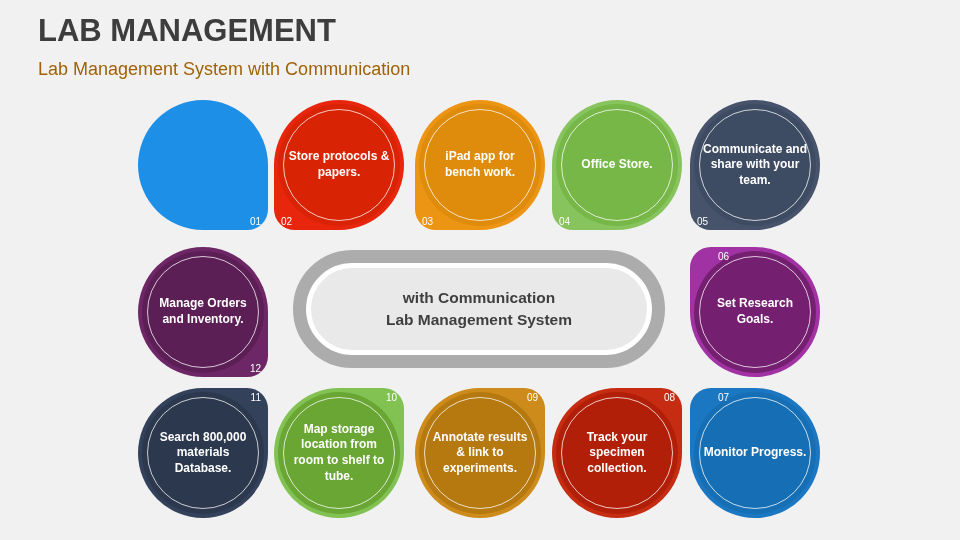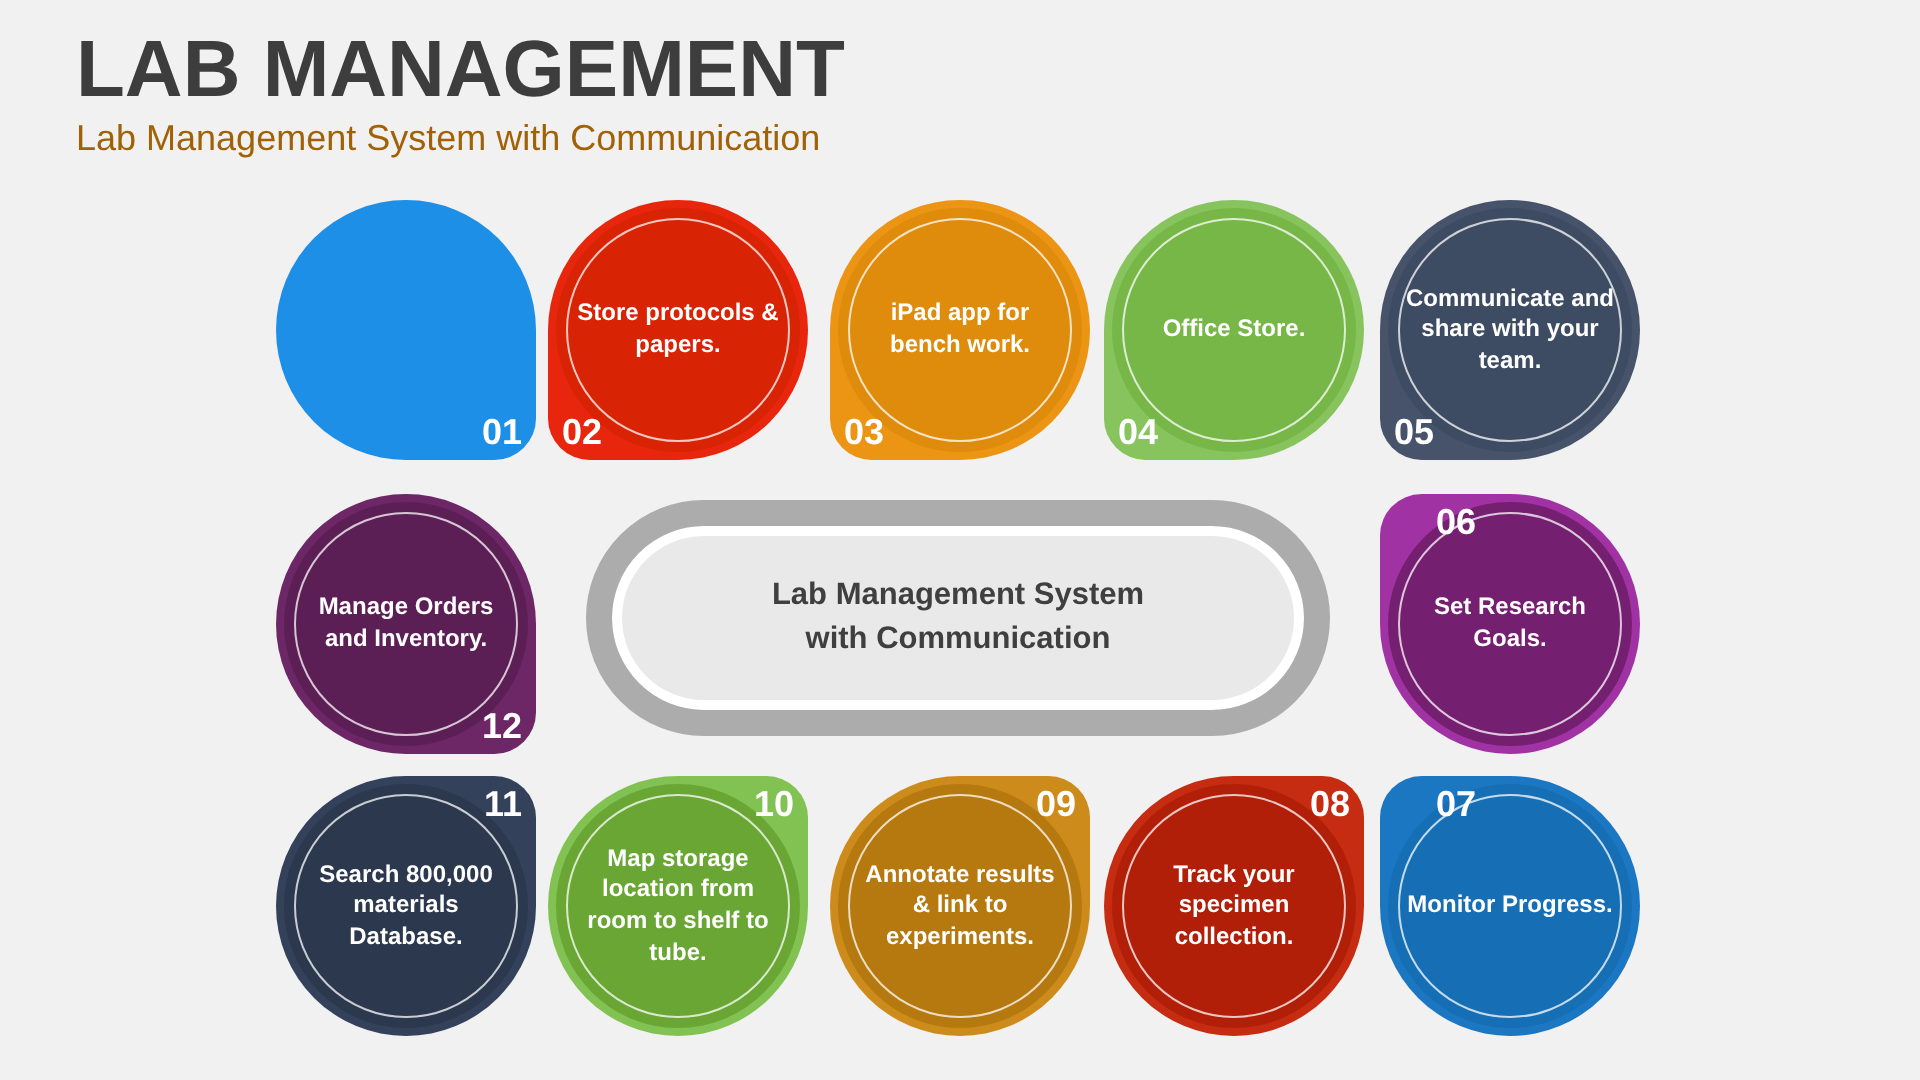--- a/index.html
+++ b/index.html
@@ -3,21 +3,21 @@
 <meta charset="utf-8">
 <style>
   html,body{margin:0;padding:0;}
   .slide{
     position:relative;width:960px;height:540px;overflow:hidden;
     background:#f1f1f1;
     font-family:"Liberation Sans",sans-serif;
   }
   .title{
     position:absolute;left:38px;top:13px;
-    font-size:40px;font-weight:700;color:#3d3d3d;
+    font-size:31px;font-weight:700;color:#3d3d3d;
   }
   .subtitle{
     position:absolute;left:38px;top:59px;
     font-size:18px;font-weight:400;color:#a16207;
   }
   
   .bubble{
     position:absolute;width:130px;height:130px;
     background:var(--outer,#888);
     z-index:1;
@@ -35,21 +35,21 @@
   .inner::before{
     content:"";position:absolute;inset:5px;border-radius:50%;
     border:1px solid rgba(255,255,255,.75);
     pointer-events:none;
   }
   .label{
     color:#ffffff;font-weight:700;font-size:12px;line-height:1.3;
     padding:0 9px;position:relative;
   }
   .num{
-    position:absolute;color:#ffffff;font-weight:700;font-size:18px;z-index:2;
+    position:absolute;color:#ffffff;font-weight:400;font-size:10px;z-index:2;
   }
   .tail-br .num{right:7px;bottom:3px;}
   .tail-bl .num{left:7px;bottom:3px;}
   .tail-tl .num{left:7px;top:4px;margin-left:21px;}
   .tail-tr .num{right:7px;top:4px;}
   
   .pill{
     position:absolute;left:293px;top:250px;width:372px;height:118px;
     box-sizing:border-box;border:13px solid #acacac;border-radius:59px;
     background:#e9e9e9;
@@ -63,22 +63,22 @@
 </style>
 </head>
 <body>
 
 <div class="slide" style="background: rgb(241, 241, 241);">
 
   <div class="title">LAB MANAGEMENT</div>
   <div class="subtitle">Lab Management System with Communication</div>
 
   <div class="pill" style="border-color: rgb(172, 172, 172); background: rgb(233, 233, 233);">
+    <div class="pill-text">with Communication</div>
     <div class="pill-text">Lab Management System</div>
-    <div class="pill-text">with Communication</div>
   </div>
 
   <div class="bubble tail-br" style="left: 138px; top: 100px; --outer: #1e8fe6; --inner: #1a84d9;">
     <span class="num">01</span>
   </div>
   <div class="bubble tail-bl" style="left: 274px; top: 100px; --outer: #e7260d; --inner: #d92305;">
     <span class="num">02</span>
     <div class="inner">
       <span class="label">Store protocols &amp; papers.</span>
     </div>

